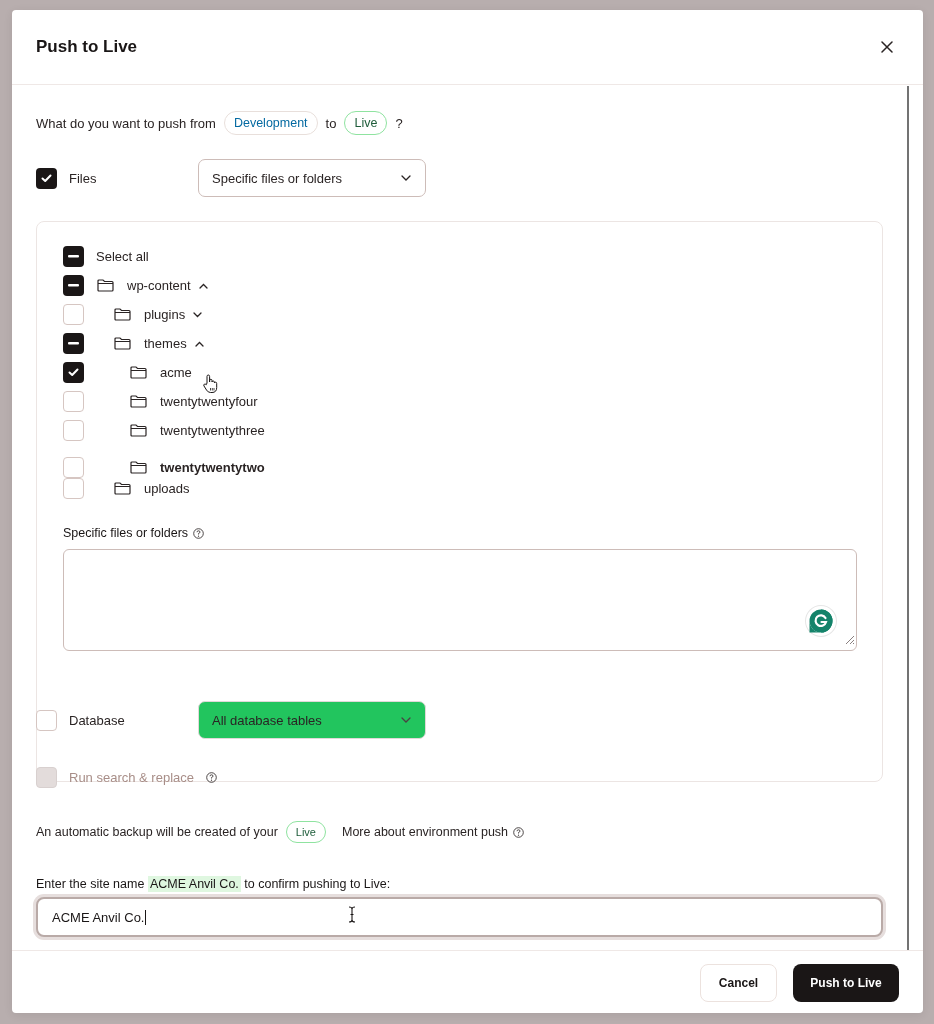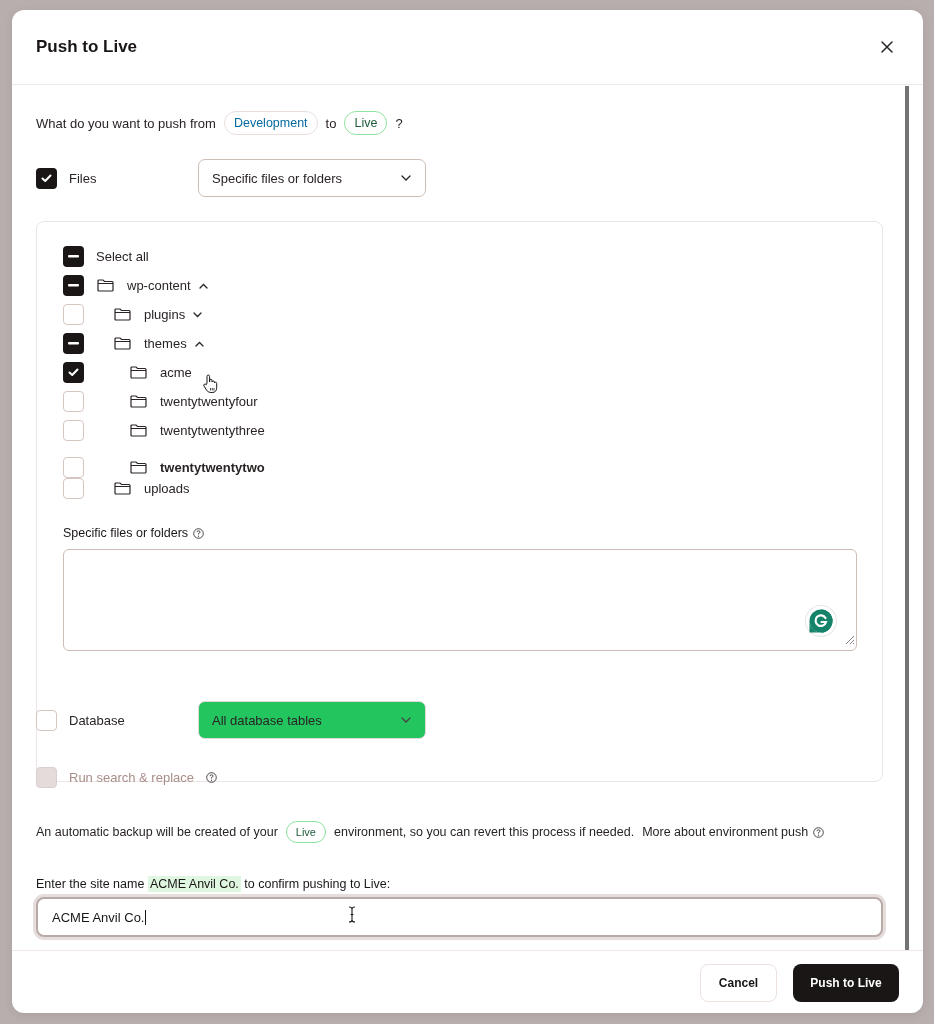--- a/index.html
+++ b/index.html
@@ -8,39 +8,39 @@
     background: #b8aeae;
     font-family: "Liberation Sans", "DejaVu Sans", sans-serif;
     color: #1a1616;
     position: relative;
   }
   .modal {
     position: absolute;
     left: 12px; top: 10px;
     width: 911px; height: 1003px;
     background: #ffffff;
-    border-radius: 12px;
+    border-radius: 4px;
     overflow: hidden;
     box-shadow: 0 2px 10px rgba(0,0,0,0.08);
   }
   .modal-header {
     height: 75px;
     border-bottom: 1px solid #efe8e6;
     display: flex; align-items: center; justify-content: space-between;
     padding: 0 24px;
   }
   .modal-title { font-size: 17px; font-weight: 600; color: #1a1616; }
   .close-btn {
     width: 24px; height: 24px; display: flex; align-items: center; justify-content: center;
     cursor: pointer; color: #2a2424;
   }
   .modal-body {
     position: absolute; top: 76px; left: 0; right: 0; height: 864px;
     padding: 8px 24px;
-    border-right: 4px solid #737373;
+    border-right: 2px solid #737373;
     width: 897px;
   }
   .question-row {
     position: absolute; top: 25px; left: 24px;
     display: flex; align-items: center; font-size: 13px; color: #2a2424;
   }
   .pill {
     display: inline-block;
     padding: 3px 9px;
     border-radius: 12px;
@@ -354,21 +354,20 @@
             <circle cx="5.5" cy="5.5" r="4.8" stroke="#3a3434" stroke-width="0.9" fill="none"></circle>
             <path d="M4 4.2 Q4 2.8 5.5 2.8 Q7 2.8 7 4.1 Q7 5 5.5 5.5 L5.5 6.5" stroke="#3a3434" stroke-width="0.9" fill="none"></path>
             <circle cx="5.5" cy="8.2" r="0.6" fill="#3a3434"></circle>
           </svg>
       </span>
     </div>
 
     <div class="backup-row">
       <span>An automatic backup will be created of your</span>
       <span class="pill live-sm">Live</span>
-      <span>environment, so you can revert this process if needed.</span>
       <span class="backup-link">
         <span>More about environment push</span>
         <span class="help-icon">
           <svg width="11" height="11" viewBox="0 0 11 11">
               <circle cx="5.5" cy="5.5" r="4.8" stroke="#3a3434" stroke-width="0.9" fill="none"></circle>
               <path d="M4 4.2 Q4 2.8 5.5 2.8 Q7 2.8 7 4.1 Q7 5 5.5 5.5 L5.5 6.5" stroke="#3a3434" stroke-width="0.9" fill="none"></path>
               <circle cx="5.5" cy="8.2" r="0.6" fill="#3a3434"></circle>
             </svg>
         </span>
       </span>

